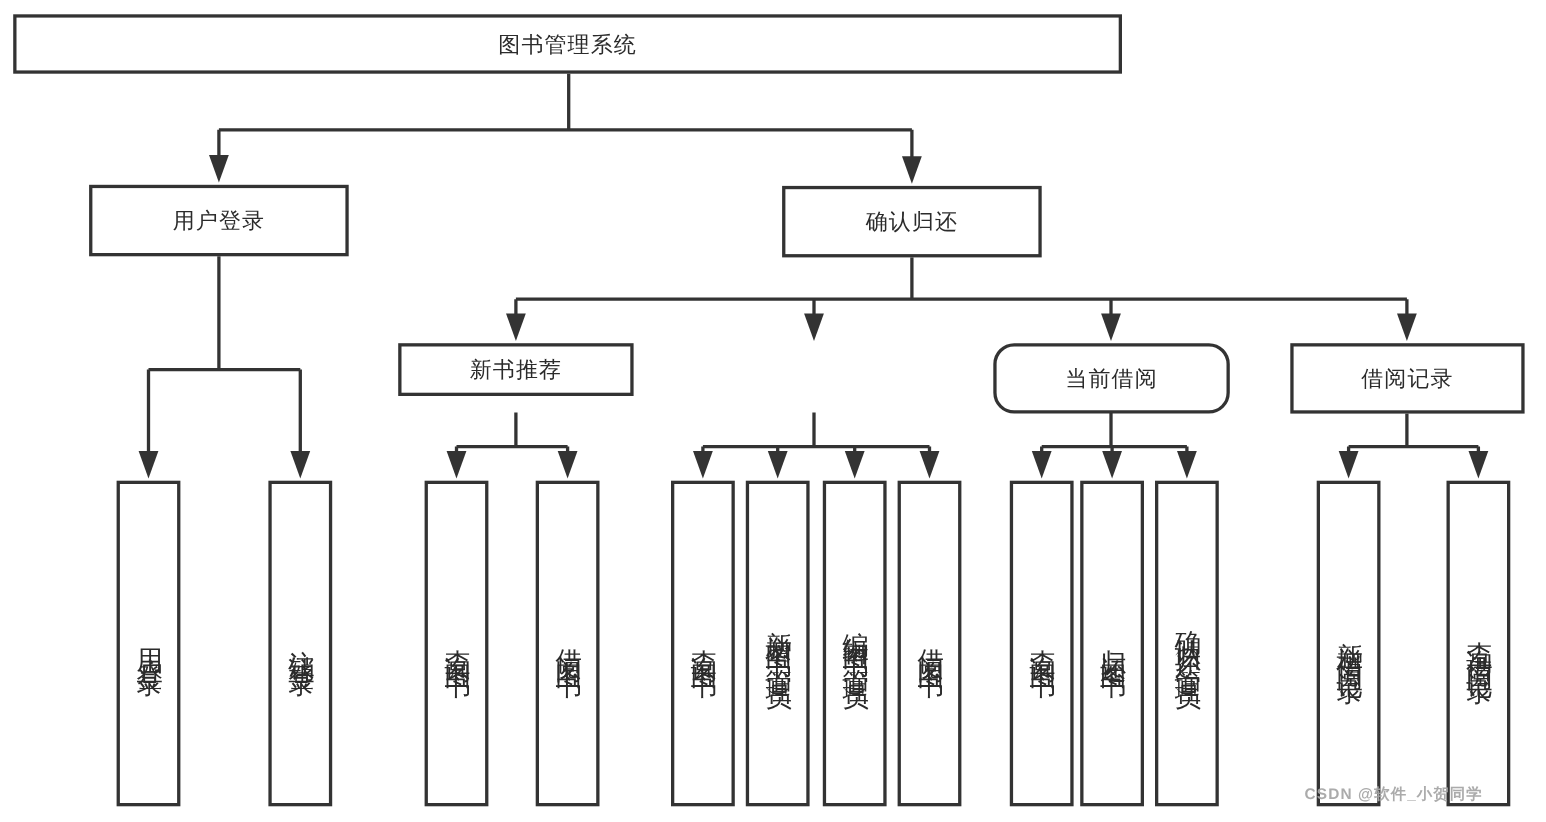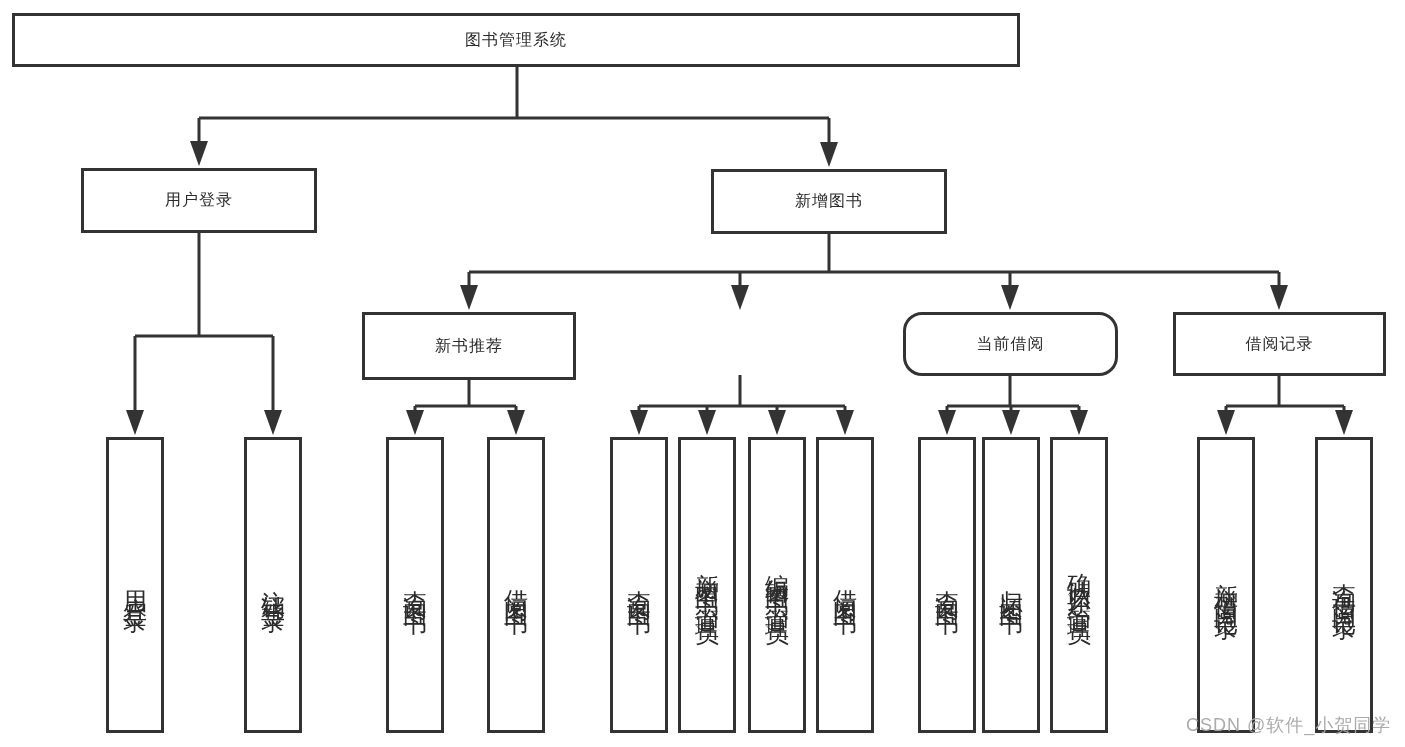--- a/index.html
+++ b/index.html
@@ -27,41 +27,42 @@
     border: 3px solid #333333;
     background: #ffffff;
     display: flex;
     align-items: center;
     justify-content: center;
     color: #2b2b2b;
     z-index: 2;
     text-align: center;
   }
   .hnode {
-    font-size: 16px;
+    font-size: 20px;
     letter-spacing: 1px;
     white-space: nowrap;
   }
   .leaf {
     writing-mode: vertical-rl;
     text-orientation: mixed;
     font-size: 24px;
     letter-spacing: 7px;
     line-height: 1;
     padding: 4px 0;
   }
   #watermark {
     position: absolute;
     left: 1186px;
     top: 713px;
-    font-size: 18px;
+    font-size: 14px;
     letter-spacing: 1px;
     color: rgba(167,167,167,0.95);
     white-space: nowrap;
     z-index: 5;
+    font-weight: bold;
   }
 </style>
 </head>
 <body>
 
 <div id="canvas">
 
   <svg id="wires" viewBox="0 0 1405 747" xmlns="http://www.w3.org/2000/svg">
     <g stroke="#333333" stroke-width="3" fill="none">
 
@@ -98,23 +99,23 @@
       <polygon points="1002,410 1020,410 1011,435"></polygon>
       <polygon points="1070,410 1088,410 1079,435"></polygon>
       <polygon points="1217,410 1235,410 1226,435"></polygon>
       <polygon points="1335,410 1353,410 1344,435"></polygon>
     </g>
   </svg>
 
   <div class="node hnode" style="left:12px; top:13px; width:1008px; height:54px;">图书管理系统</div>
 
   <div class="node hnode" style="left:81px; top:168px; width:236px; height:65px;">用户登录</div>
-  <div class="node hnode" style="left:711px; top:169px; width:236px; height:65px;">新增图书</div>
+  <div class="node hnode" style="left:711px; top:169px; width:236px; height:65px;">确认归还</div>
 
-  <div class="node hnode" style="left:362px; top:312px; width:214px; height:68px;">新书推荐</div>
+  <div class="node hnode" style="left:362px; top:312px; width:214px; height:48px;">新书推荐</div>
   <div class="node hnode" style="left:903px; top:312px; width:215px; height:64px;border-radius:19px;">当前借阅</div>
   <div class="node hnode" style="left:1173px; top:312px; width:213px; height:64px;">借阅记录</div>
 
   <div class="node leaf" style="left:106px; top:437px; width:58px; height:296px;">用户登录</div>
   <div class="node leaf" style="left:244px; top:437px; width:58px; height:296px;">注销登录</div>
 
   <div class="node leaf" style="left:386px; top:437px; width:58px; height:296px;">查询图书</div>
   <div class="node leaf" style="left:487px; top:437px; width:58px; height:296px;">借阅图书</div>
 
   <div class="node leaf" style="left:610px; top:437px; width:58px; height:296px;">查询图书</div>

